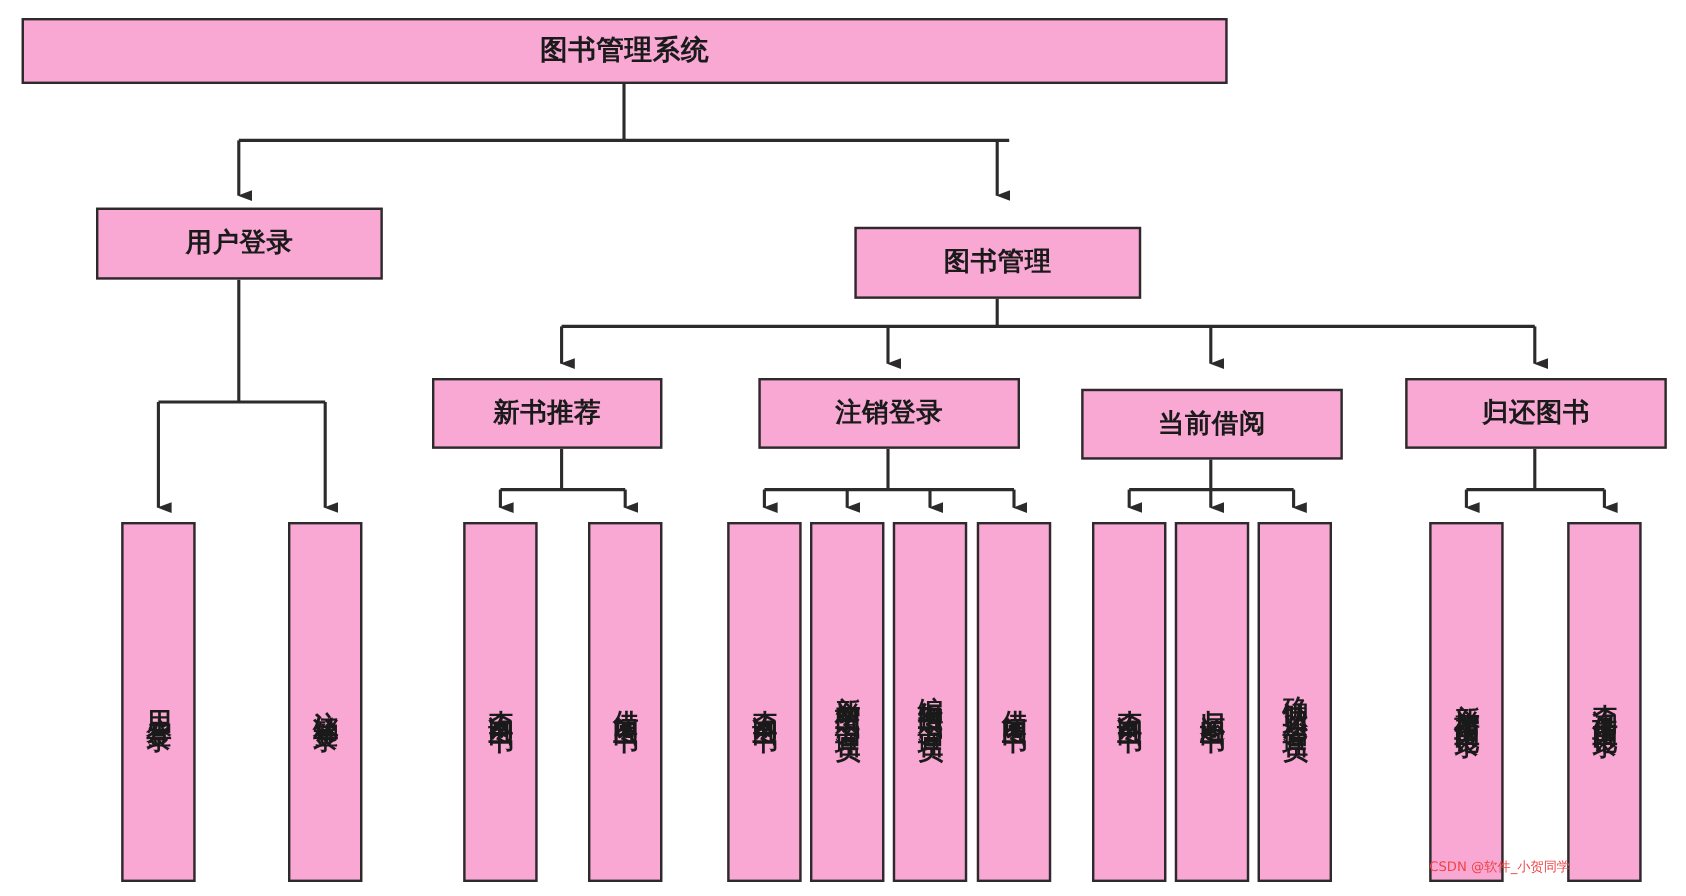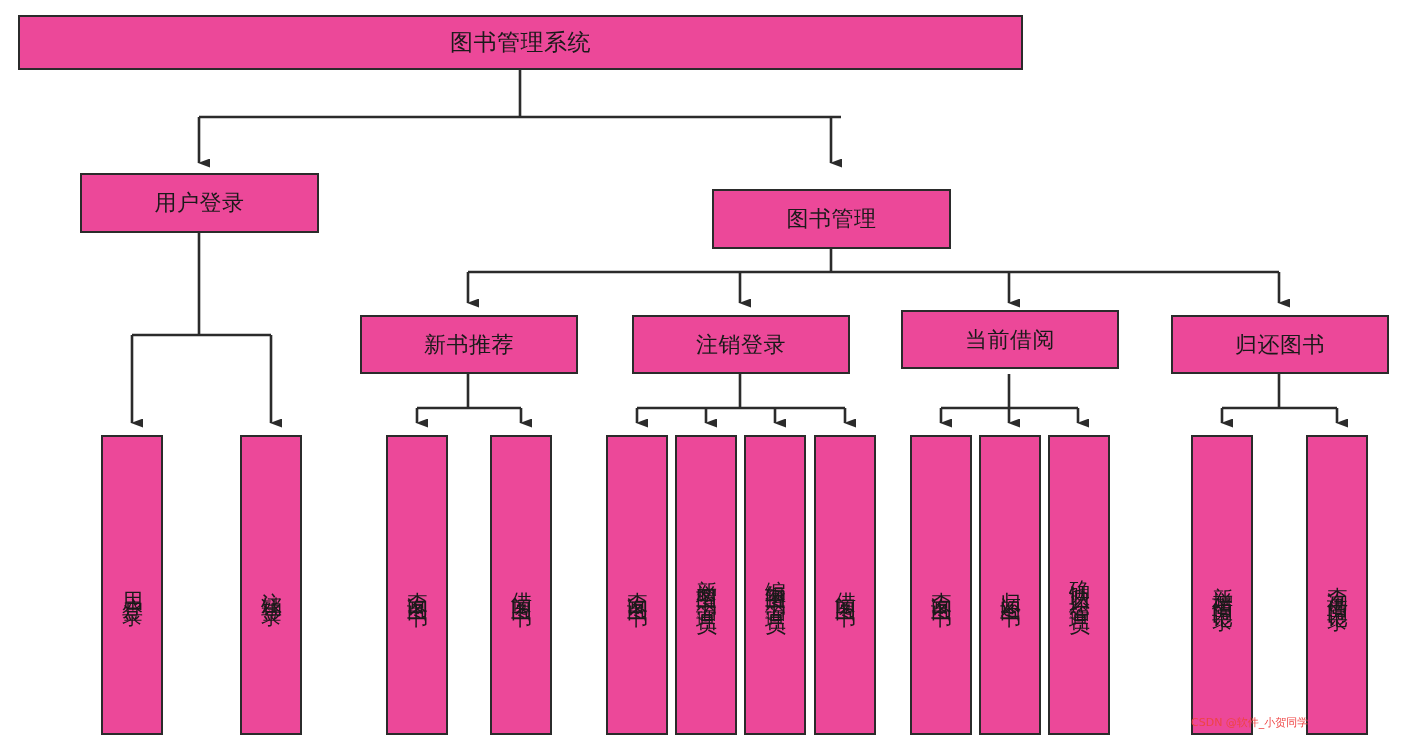--- a/index.html
+++ b/index.html
@@ -22,26 +22,27 @@
     position: absolute;
     left: 0;
     top: 0;
     width: 1405px;
     height: 747px;
     pointer-events: none;
   }
   .node {
     position: absolute;
     box-sizing: border-box;
-    background: #ec4899;
+    background: #f9a8d4;
     border: 2px solid #2b2b2b;
     display: flex;
     align-items: center;
     justify-content: center;
     color: #1a1a1a;
+    font-weight: bold;
   }
   .node .lbl {
     display: block;
     text-align: center;
     line-height: 1.18;
   }
   .node.horiz .lbl {
     font-size: 22px;
     letter-spacing: 0.5px;
     white-space: nowrap;
@@ -132,29 +133,29 @@
   </div>
 
   <div class="node horiz" style="left:80px; top:173px; width:239px; height:60px;">
     <span class="lbl">用户登录</span>
   </div>
 
   <div class="node horiz" style="left:712px; top:173px; width:239px; height:60px;margin-top:16px;">
     <span class="lbl">图书管理</span>
   </div>
 
-  <div class="node horiz" style="left:360px; top:315px; width:218px; height:59px;">
+  <div class="node horiz" style="left:360px; top:315px; width:192px; height:59px;">
     <span class="lbl">新书推荐</span>
   </div>
 
   <div class="node horiz" style="left:632px; top:315px; width:218px; height:59px;">
     <span class="lbl">注销登录</span>
   </div>
 
-  <div class="node horiz" style="left:901px; top:310px; width:218px; height:59px;">
+  <div class="node horiz" style="left:901px; top:324px; width:218px; height:59px;">
     <span class="lbl">当前借阅</span>
   </div>
 
   <div class="node horiz" style="left:1171px; top:315px; width:218px; height:59px;">
     <span class="lbl">归还图书</span>
   </div>
 
   <div class="node leaf" style="left:101px; top:435px; width:62px; height:300px;">
     <span class="lbl">用户登录</span>
   </div>

